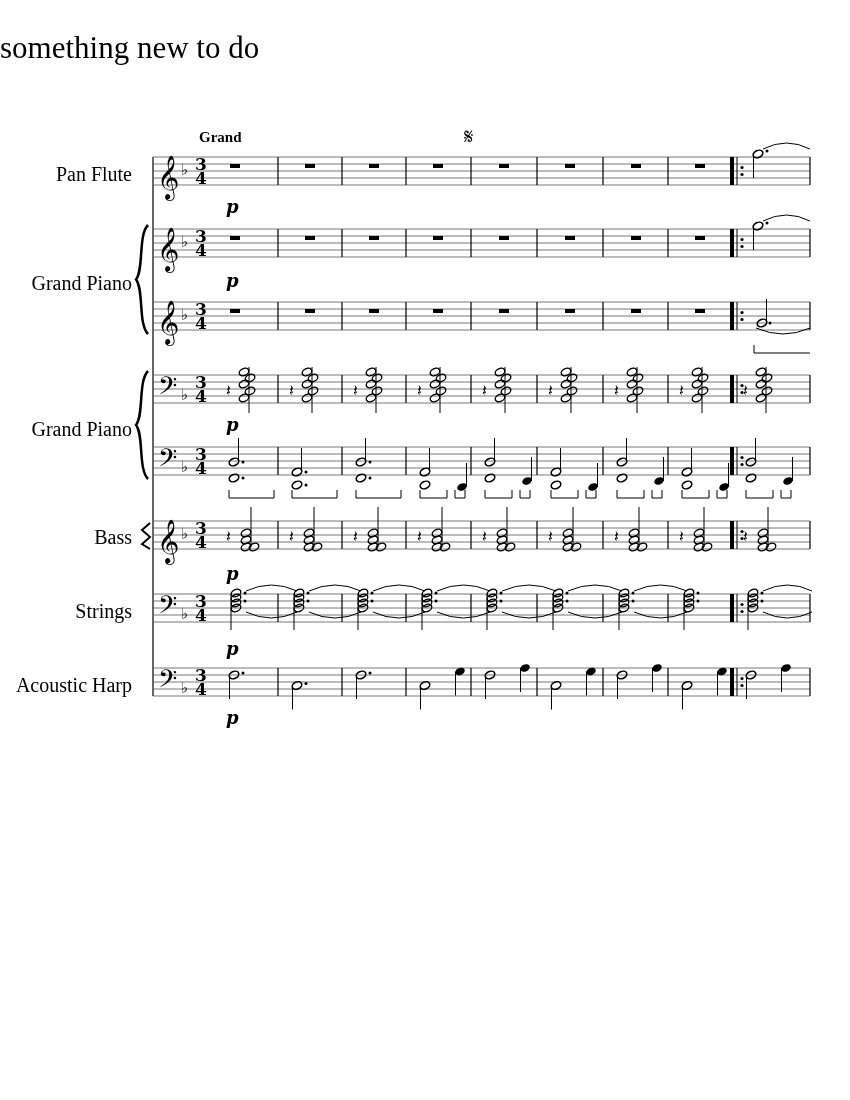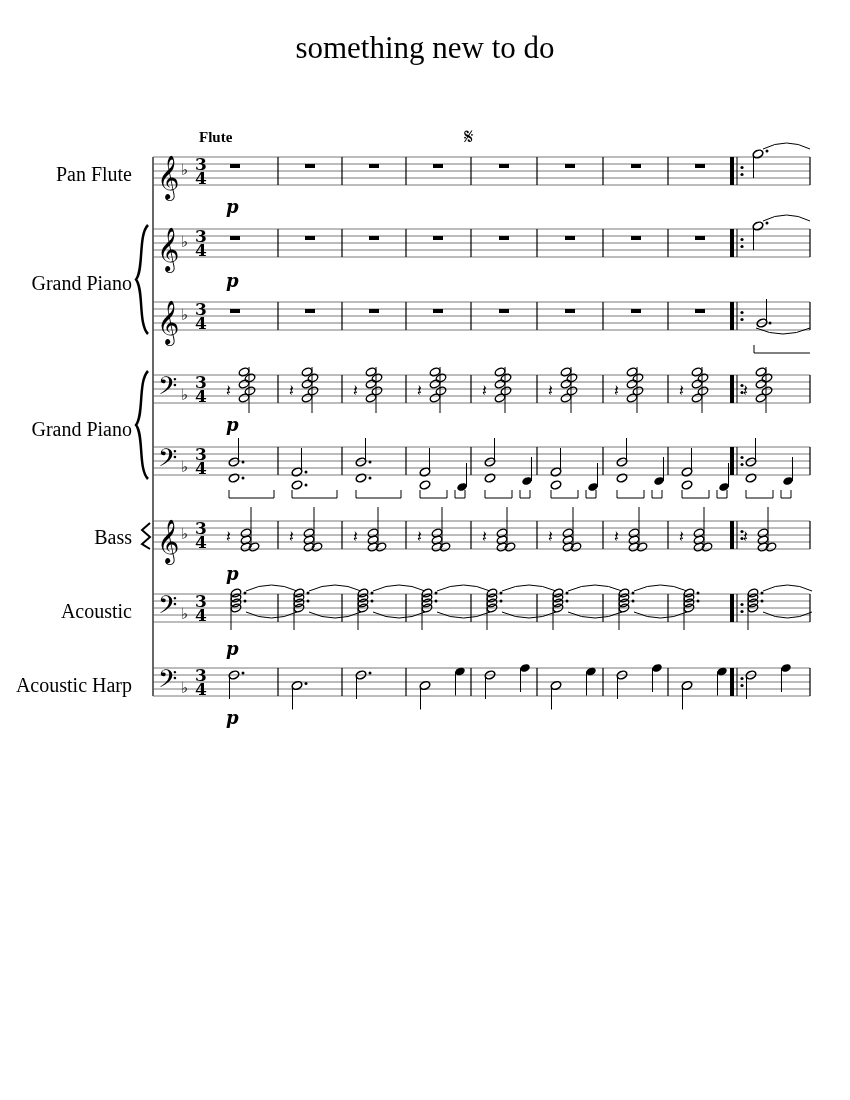--- a/index.html
+++ b/index.html
@@ -1,32 +1,32 @@
 <!DOCTYPE html>
 <html><head>
 <meta charset="utf-8">
 <style>
   html,body{margin:0;padding:0;background:#fff;}
   body{width:850px;height:1100px;position:relative;overflow:hidden;font-family:"Liberation Serif","DejaVu Serif",serif;color:#000;}
-  .title{position:absolute;top:30px;left:0;width:850px;text-align:center;font-size:31px;}
+  .title{position:absolute;top:30px;left:0;width:850px;text-align:left;font-size:31px;}
   .tempo{position:absolute;top:129px;left:199px;font-size:15px;font-weight:bold;}
   .inst{position:absolute;font-size:20px;text-align:right;width:132px;left:0;}
   svg{position:absolute;left:0;top:0;}
 </style>
 </head>
 <body>
 
 <div class="title">something new to do</div>
-<div class="tempo">Flute</div>
+<div class="tempo">Grand</div>
 
 <div class="inst" style="top:163px">Pan Flute</div>
 <div class="inst" style="top:272px">Grand Piano</div>
 <div class="inst" style="top:418px">Grand Piano</div>
 <div class="inst" style="top:526px">Bass</div>
-<div class="inst" style="top:600px">Acoustic</div>
+<div class="inst" style="top:600px">Strings</div>
 <div class="inst" style="top:674px">Acoustic Harp</div>
 
 <svg id="score" width="850" height="1100" viewBox="0 0 850 1100" xmlns="http://www.w3.org/2000/svg">
     <line x1="153" y1="157" x2="153" y2="696" stroke="#000" stroke-width="1.2"></line>
     <line x1="153" y1="157" x2="810" y2="157" stroke="#555" stroke-width="0.8"></line>
     <line x1="153" y1="164" x2="810" y2="164" stroke="#555" stroke-width="0.8"></line>
     <line x1="153" y1="171" x2="810" y2="171" stroke="#555" stroke-width="0.8"></line>
     <line x1="153" y1="178" x2="810" y2="178" stroke="#555" stroke-width="0.8"></line>
     <line x1="153" y1="185" x2="810" y2="185" stroke="#555" stroke-width="0.8"></line>
     <line x1="278" y1="157" x2="278" y2="185" stroke="#000" stroke-width="1.2"></line>

